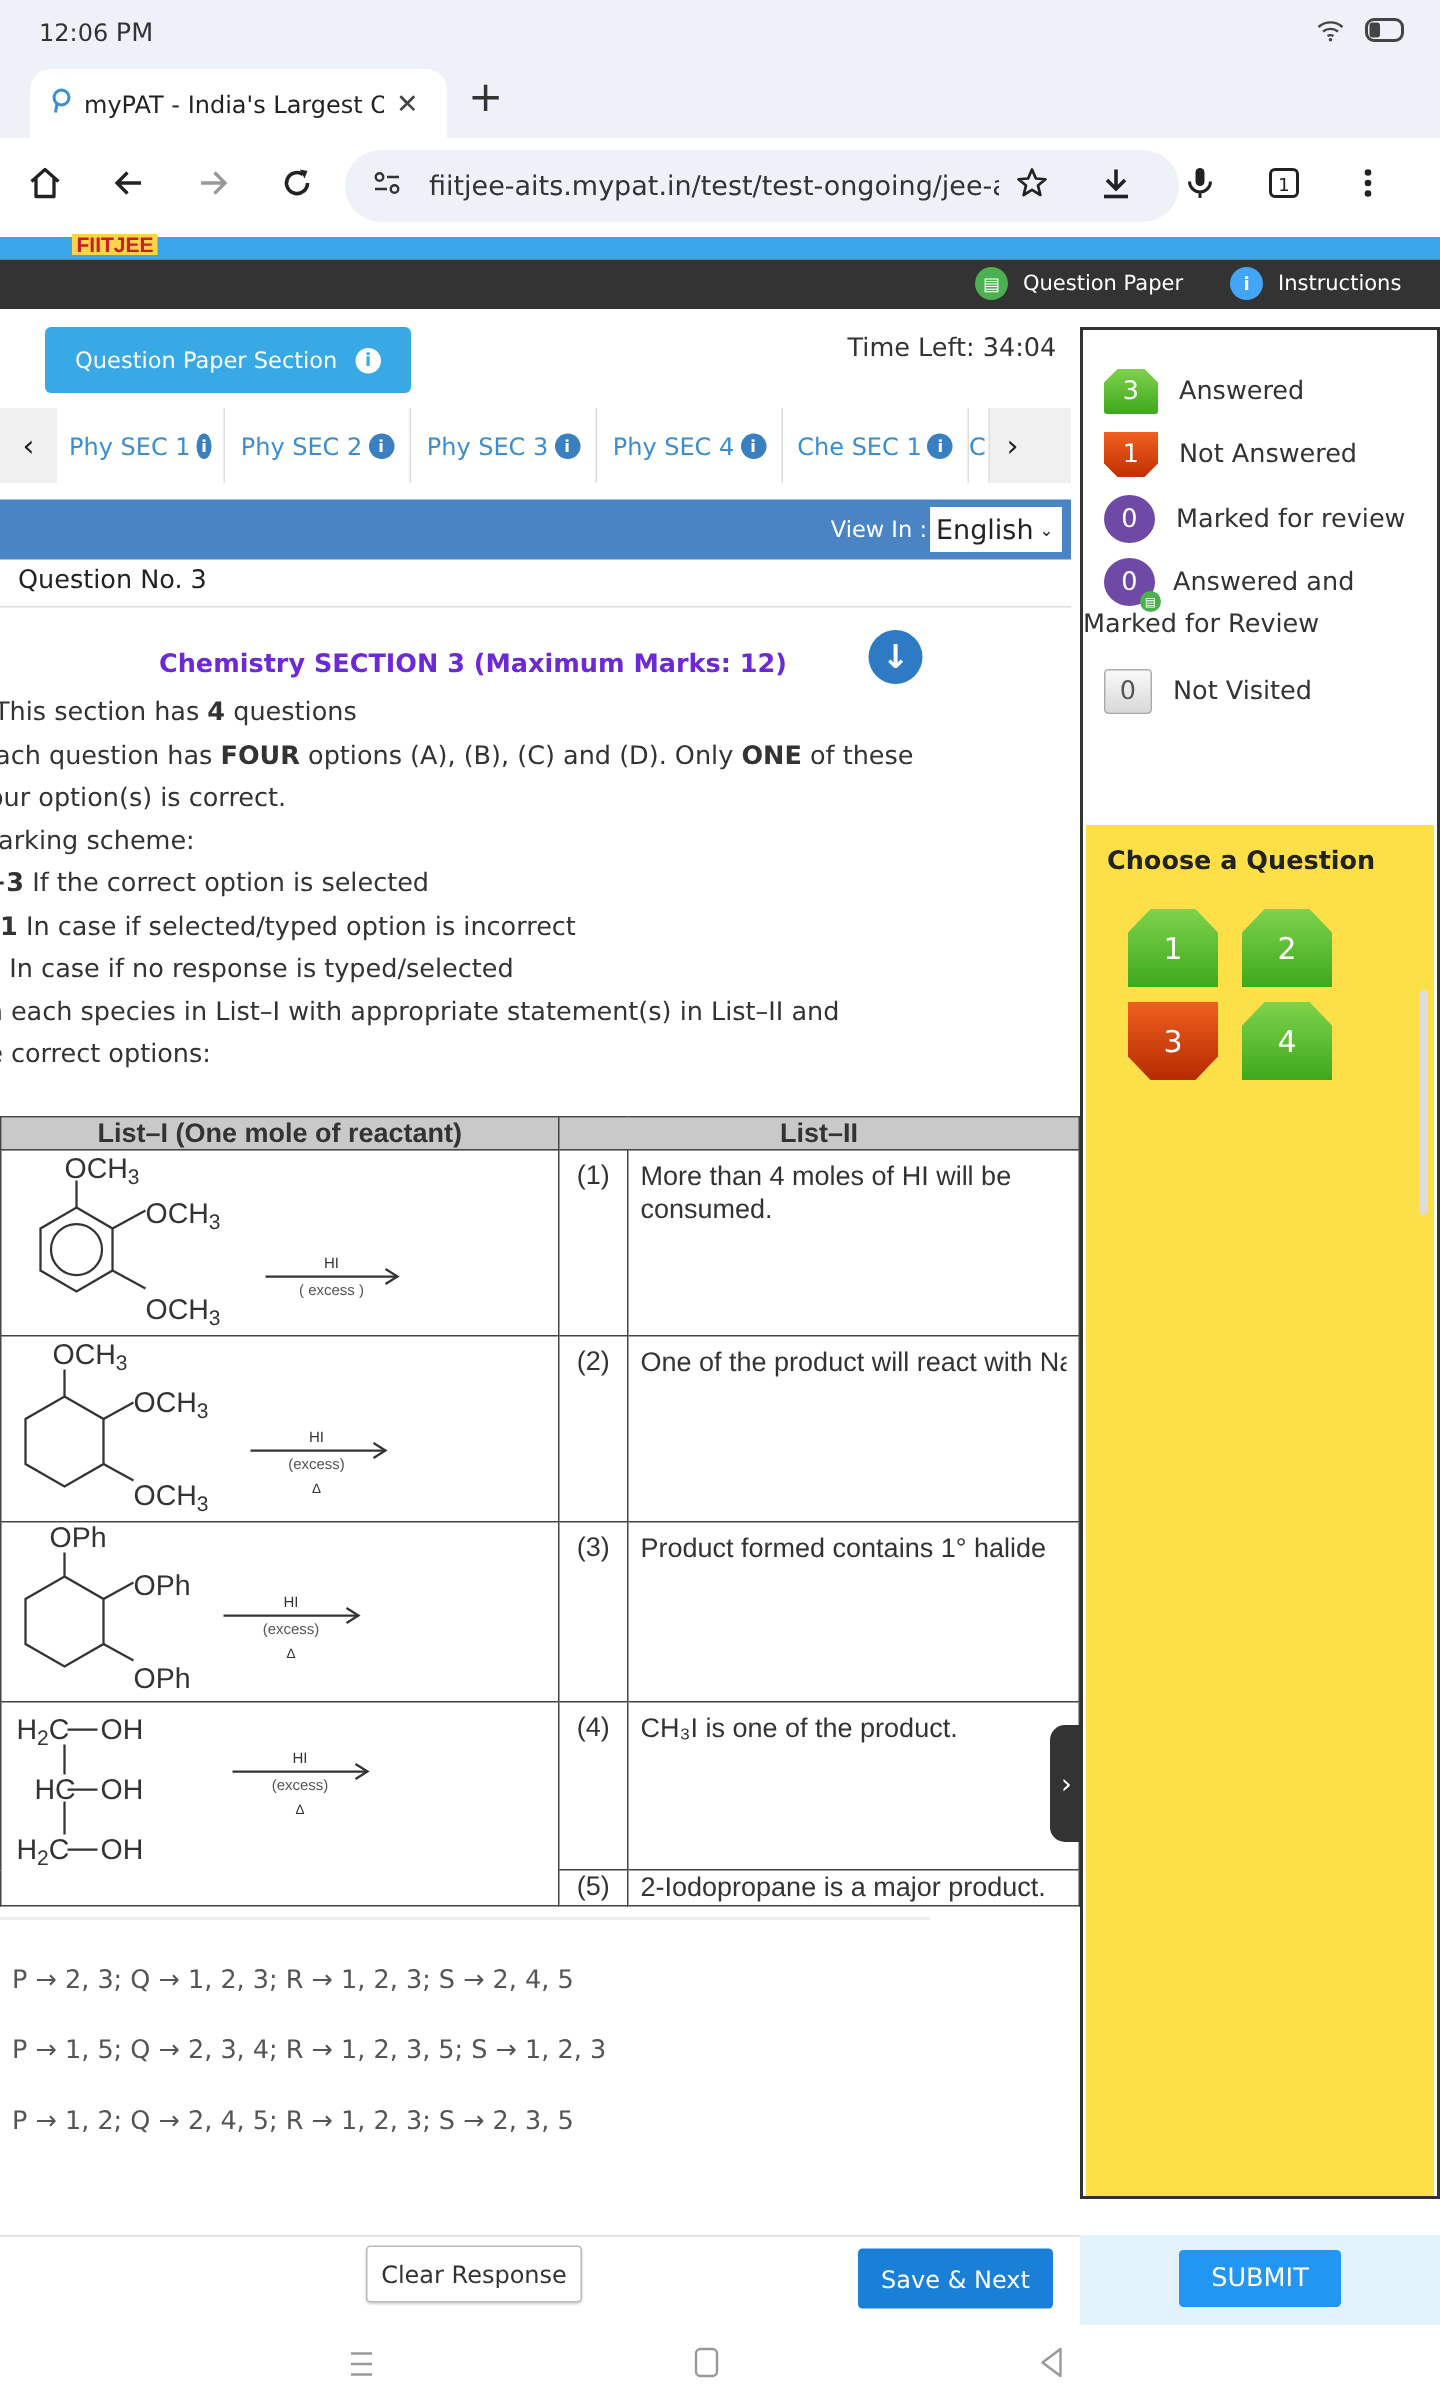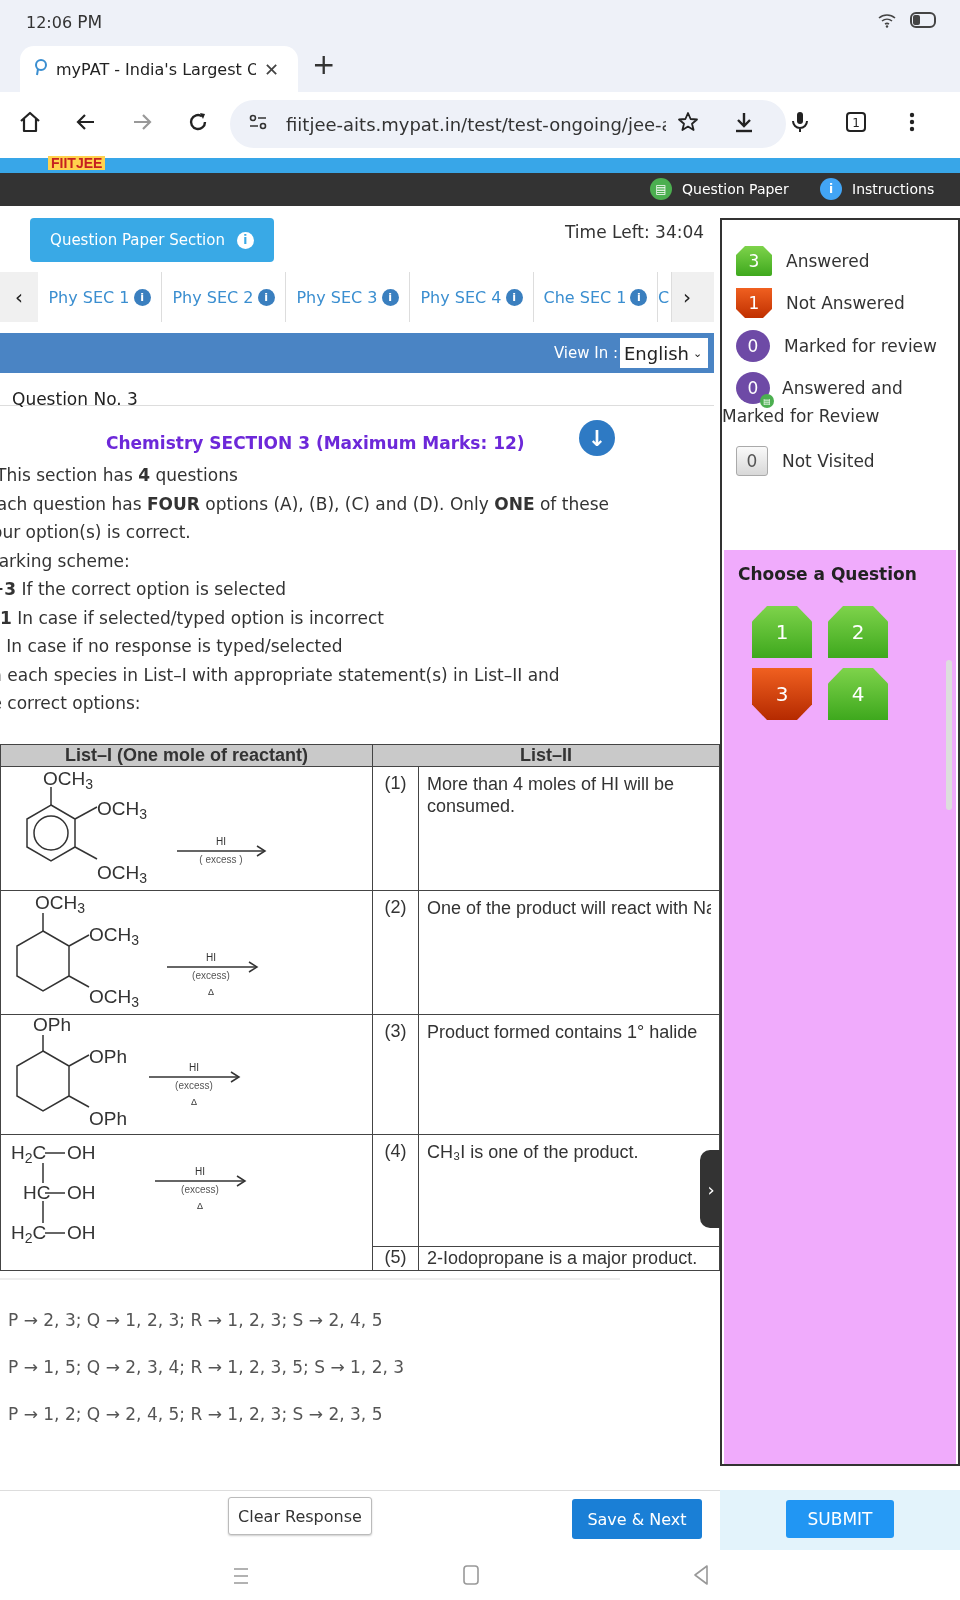--- a/index.html
+++ b/index.html
@@ -31,21 +31,21 @@
 .qps{left:30px;top:218px;width:244px;height:44px;background:#39a9e6;border-radius:4px;color:#fff;font-size:15px;display:flex;align-items:center;justify-content:center;gap:12px}
 .info-w{width:17px;height:17px;border-radius:50%;background:#fff;color:#39a9e6;font-size:12px;font-weight:bold;display:inline-flex;align-items:center;justify-content:center}
 .timeleft{left:565px;top:222px;font-size:17px;color:#333}
 .secnav{left:0;top:272px;width:714px;height:50px;background:#f0f0f0;display:flex;align-items:stretch}
 .secarrow{width:38px;display:flex;align-items:center;justify-content:center;font-size:20px;color:#222}
 .sectab{background:#fff;border-right:1px solid #ddd;display:flex;align-items:center;justify-content:center;gap:4px;font-size:16px;color:#3a8ed0;padding:0 8px;white-space:nowrap}
 .info-b{width:17px;height:17px;border-radius:50%;background:#3a7fbf;color:#fff;font-size:11px;font-weight:bold;display:inline-flex;align-items:center;justify-content:center}
 .viewbar{left:0;top:333px;width:714px;height:40px;background:#4a84c4;color:#fff;font-size:15px}
 .viewin{position:absolute;right:96px;top:11px}
 .langsel{position:absolute;right:6px;top:5px;width:88px;height:30px;background:#fff;color:#222;font-size:18px;display:flex;align-items:center;padding-left:4px;gap:4px}
-.qno{left:0;top:373px;width:714px;height:32px;border-bottom:1px solid #ddd;font-size:17px;padding:16px 12px;color:#222}
+.qno{left:0;top:373px;width:714px;height:32px;border-bottom:1px solid #ddd;font-size:17px;padding:4px 12px;color:#222}
 .sechead{left:106px;top:433px;font-size:17px;font-weight:bold;color:#6d28d9}
 .downbtn{left:579px;top:420px;width:36px;height:36px;border-radius:50%;background:#2e7ac4;color:#fff;display:flex;align-items:center;justify-content:center;font-size:22px;font-weight:bold}
 .instr{left:-4px;top:461px;width:640px;font-size:17px;color:#333;line-height:28.5px}
 .instr div{white-space:nowrap}
 
 .chemtable{left:0;top:744px;width:720px;border-collapse:collapse;font-family:"Liberation Sans",sans-serif;font-size:18px;color:#333}
 .chemtable td,.chemtable th{border:1.5px solid #444;vertical-align:top}
 .chemtable th{background:#c9c9c9;font-weight:bold;height:22px;line-height:20px}
 .mol{position:relative}
 .num{width:48px;text-align:center;padding-top:6px}
@@ -64,21 +64,21 @@
 .navbar{left:0;top:1552px;width:960px;height:48px;background:#fff}
 
 .rpanel{left:720px;top:218px;width:240px;height:1248px;border:2px solid #333;background:#fff}
 .legend{position:absolute;left:14px;font-size:17px;color:#333;display:flex;align-items:center;gap:14px}
 .lbadge{width:36px;height:30px;display:flex;align-items:center;justify-content:center;color:#fff;font-size:17px}
 .lb-green{background:linear-gradient(#7ed34b,#3ea81d);clip-path:polygon(25% 0,75% 0,100% 30%,100% 100%,0 100%,0 30%);border-radius:2px}
 .lb-red{background:linear-gradient(#f06020,#c03000);clip-path:polygon(0 0,100% 0,100% 70%,75% 100%,25% 100%,0 70%)}
 .lb-purple{background:#6e4aa6;border-radius:50%;width:34px;height:32px}
 .lb-grey{background:linear-gradient(#fafafa,#d8d8d8);border:1px solid #aaa;color:#555;border-radius:3px;width:32px;height:30px}
 .psec{position:absolute;left:2px;top:294px;width:232px;height:36px;background:#4a84c4;color:#fff;font-size:16px;font-weight:bold;padding:8px 24px}
-.palette{position:absolute;left:2px;top:330px;width:232px;height:914px;background:#f0abfc}
+.palette{position:absolute;left:2px;top:330px;width:232px;height:914px;background:#fde047}
 .choose{position:absolute;left:14px;top:14px;font-size:17px;font-weight:bold;color:#222}
 .qbtn{position:absolute;width:60px;height:52px;color:#fff;font-size:20px;display:flex;align-items:center;justify-content:center}
 .q-green{background:linear-gradient(#7ed34b,#3ea81d);clip-path:polygon(25% 0,75% 0,100% 30%,100% 100%,0 100%,0 30%)}
 .q-red{background:linear-gradient(#f06020,#b52a00);clip-path:polygon(0 0,100% 0,100% 70%,75% 100%,25% 100%,0 70%)}
 .pscroll{position:absolute;right:4px;top:110px;width:6px;height:150px;background:#ddd;border-radius:3px}
 </style>
 </head>
 <body>
 
 <div class="abs statusbar"></div>
@@ -162,21 +162,21 @@
 </div>
 
 <div class="abs qps">
   <span>Question Paper Section</span>
   <span class="info-w">i</span>
 </div>
 <div class="abs timeleft">Time Left: 34:04</div>
 
 <div class="abs secnav">
   <div class="secarrow">‹</div>
-  <div class="sectab" style="width:124px">
+  <div class="sectab" style="width:112px">
       <span>Phy SEC 1</span>
       <span class="info-b">i</span>
     </div>
   <div class="sectab" style="width:124px">
       <span>Phy SEC 2</span>
       <span class="info-b">i</span>
     </div>
   <div class="sectab" style="width:124px">
       <span>Phy SEC 3</span>
       <span class="info-b">i</span>
@@ -342,21 +342,21 @@
     <span>›</span>
   </div>
 
 <div class="abs opts">
   <div class="opt">P → 2, 3; Q → 1, 2, 3; R → 1, 2, 3; S → 2, 4, 5</div>
   <div class="opt">P → 1, 5; Q → 2, 3, 4; R → 1, 2, 3, 5; S → 1, 2, 3</div>
   <div class="opt">P → 1, 2; Q → 2, 4, 5; R → 1, 2, 3; S → 2, 3, 5</div>
 </div>
 
 <div class="abs bottombar">
-  <div class="btn btn-out" style="left:228px;top:6px;width:144px">Clear Response</div>
+  <div class="btn btn-out" style="left:244px;top:6px;width:144px">Clear Response</div>
   <div class="btn btn-save" style="left:572px;top:8px;width:130px;height:40px">Save &amp; Next</div>
 </div>
 <div class="abs submitbar"></div>
 <div class="abs submitbtn">SUBMIT</div>
 
 <div class="abs rpanel">
   <div class="legend" style="top:26px">
     <span class="lbadge lb-green">3</span>
     <span>Answered</span>
   </div>

